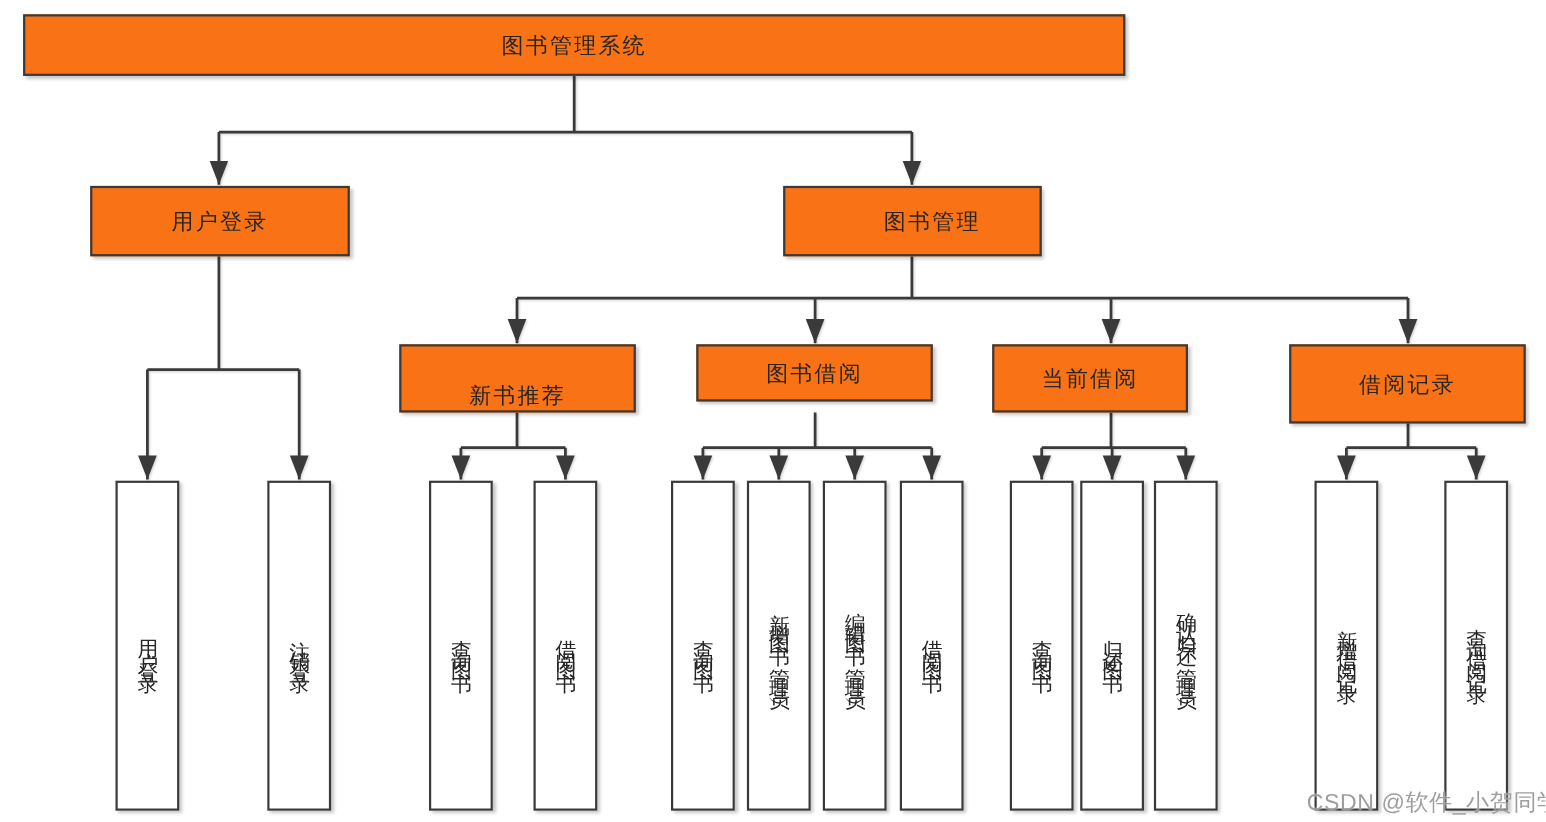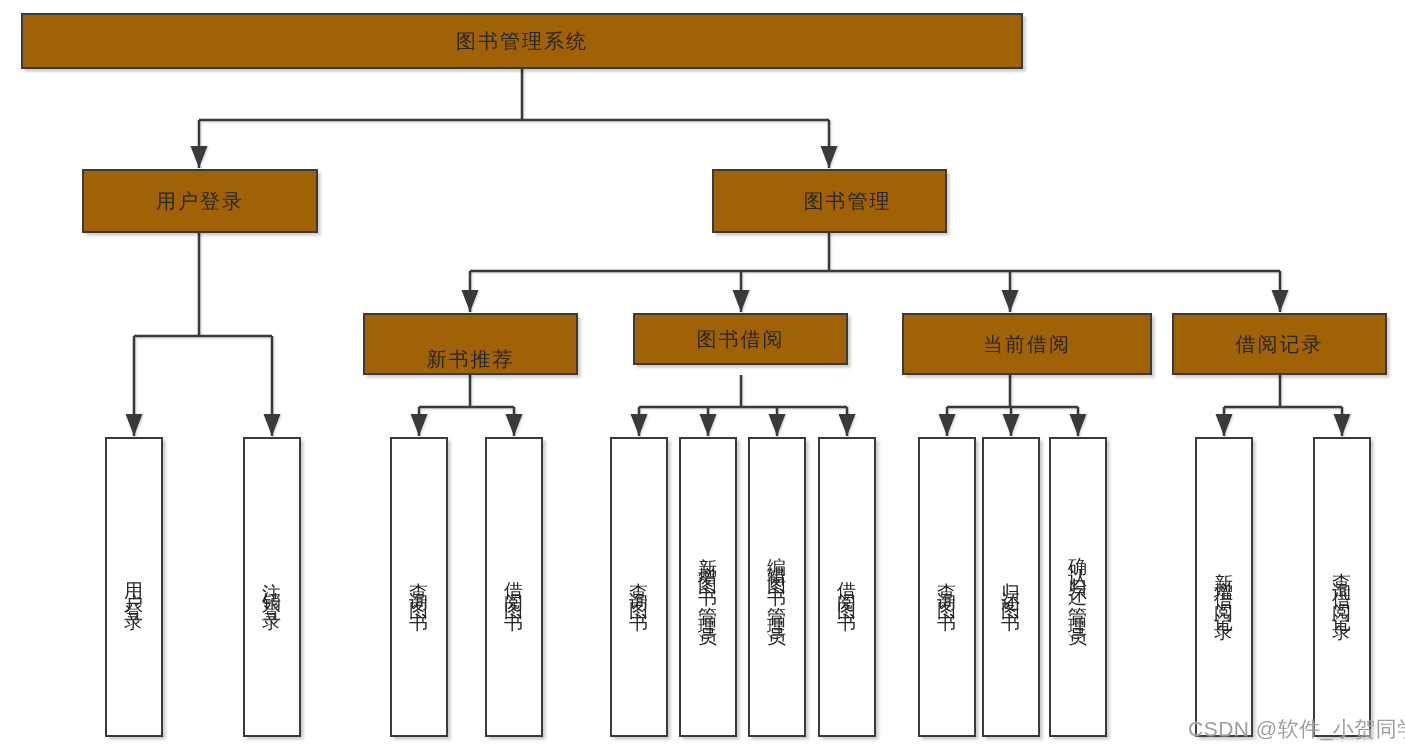--- a/index.html
+++ b/index.html
@@ -7,21 +7,21 @@
     width:1405px; height:747px;
     background:#ffffff;
     font-family:"Liberation Sans","DejaVu Sans",sans-serif;
     position:relative; overflow:hidden;
   }
   .stage { position:absolute; left:0; top:0; width:1405px; height:747px; }
   svg.connectors { position:absolute; left:0; top:0; z-index:1;
     filter:drop-shadow(1.5px 1.5px 1px rgba(0,0,0,0.18)); }
   .hbox {
     position:absolute; z-index:2; box-sizing:border-box;
-    border:2.5px solid #3a3a3a; background:#a16207;
+    border:2.5px solid #3a3a3a; background:#f97316;
     display:flex; align-items:center; justify-content:center;
     box-shadow:2.5px 2.5px 3px rgba(0,0,0,0.22);
   }
   .hbox .label {
     font-size:20px; color:#262626; letter-spacing:2px; white-space:nowrap;
   }
   .leaf {
     position:absolute; z-index:2; top:437px; width:58px; height:300px;
     box-sizing:border-box; border:2.5px solid #3a3a3a; background:#ffffff;
     display:flex; align-items:center; justify-content:center;
@@ -90,24 +90,24 @@
   <div class="hbox" style="left:712px; top:169px; width:235px; height:64px;padding-left:36px;">
     <span class="label">图书管理</span>
   </div>
 
   <div class="hbox" style="left:363px; top:313px; width:215px; height:62px;align-items:flex-end;">
     <span class="label">新书推荐</span>
   </div>
   <div class="hbox" style="left:633px; top:313px; width:215px; height:52px;">
     <span class="label">图书借阅</span>
   </div>
-  <div class="hbox" style="left:902px; top:313px; width:250px; height:62px;">
+  <div class="hbox" style="left:902px; top:313px; width:178px; height:62px;">
     <span class="label">当前借阅</span>
   </div>
-  <div class="hbox" style="left:1172px; top:313px; width:215px; height:62px;">
+  <div class="hbox" style="left:1172px; top:313px; width:215px; height:72px;">
     <span class="label">借阅记录</span>
   </div>
 
   <div class="leaf" style="left:105px;">
     <span class="vtext">用户登录</span>
   </div>
   <div class="leaf" style="left:243px;">
     <span class="vtext">注销登录</span>
   </div>
 

